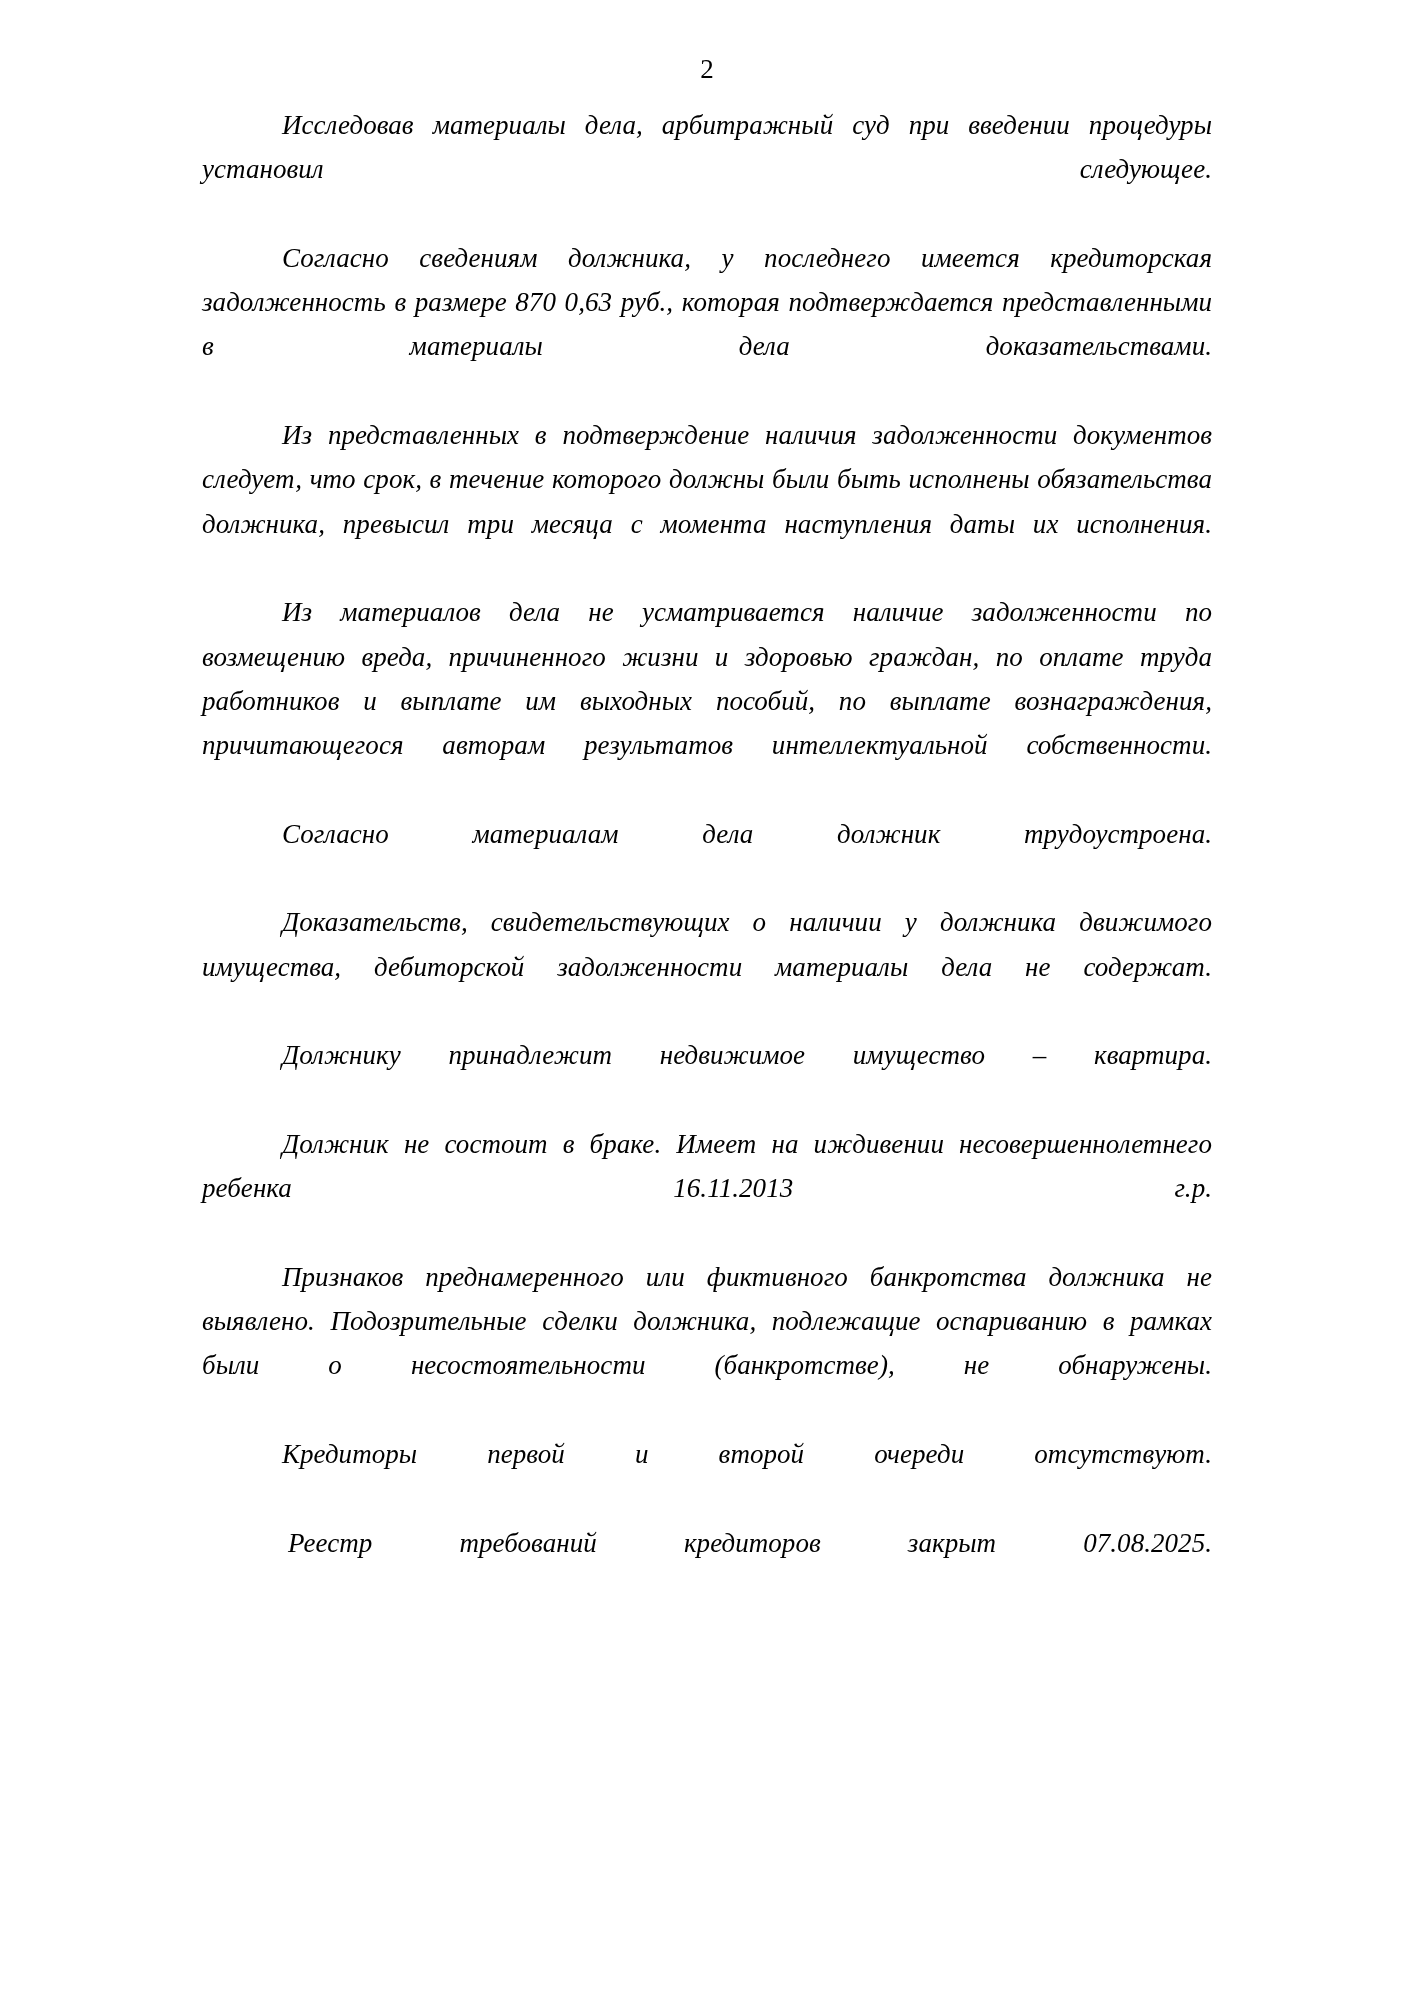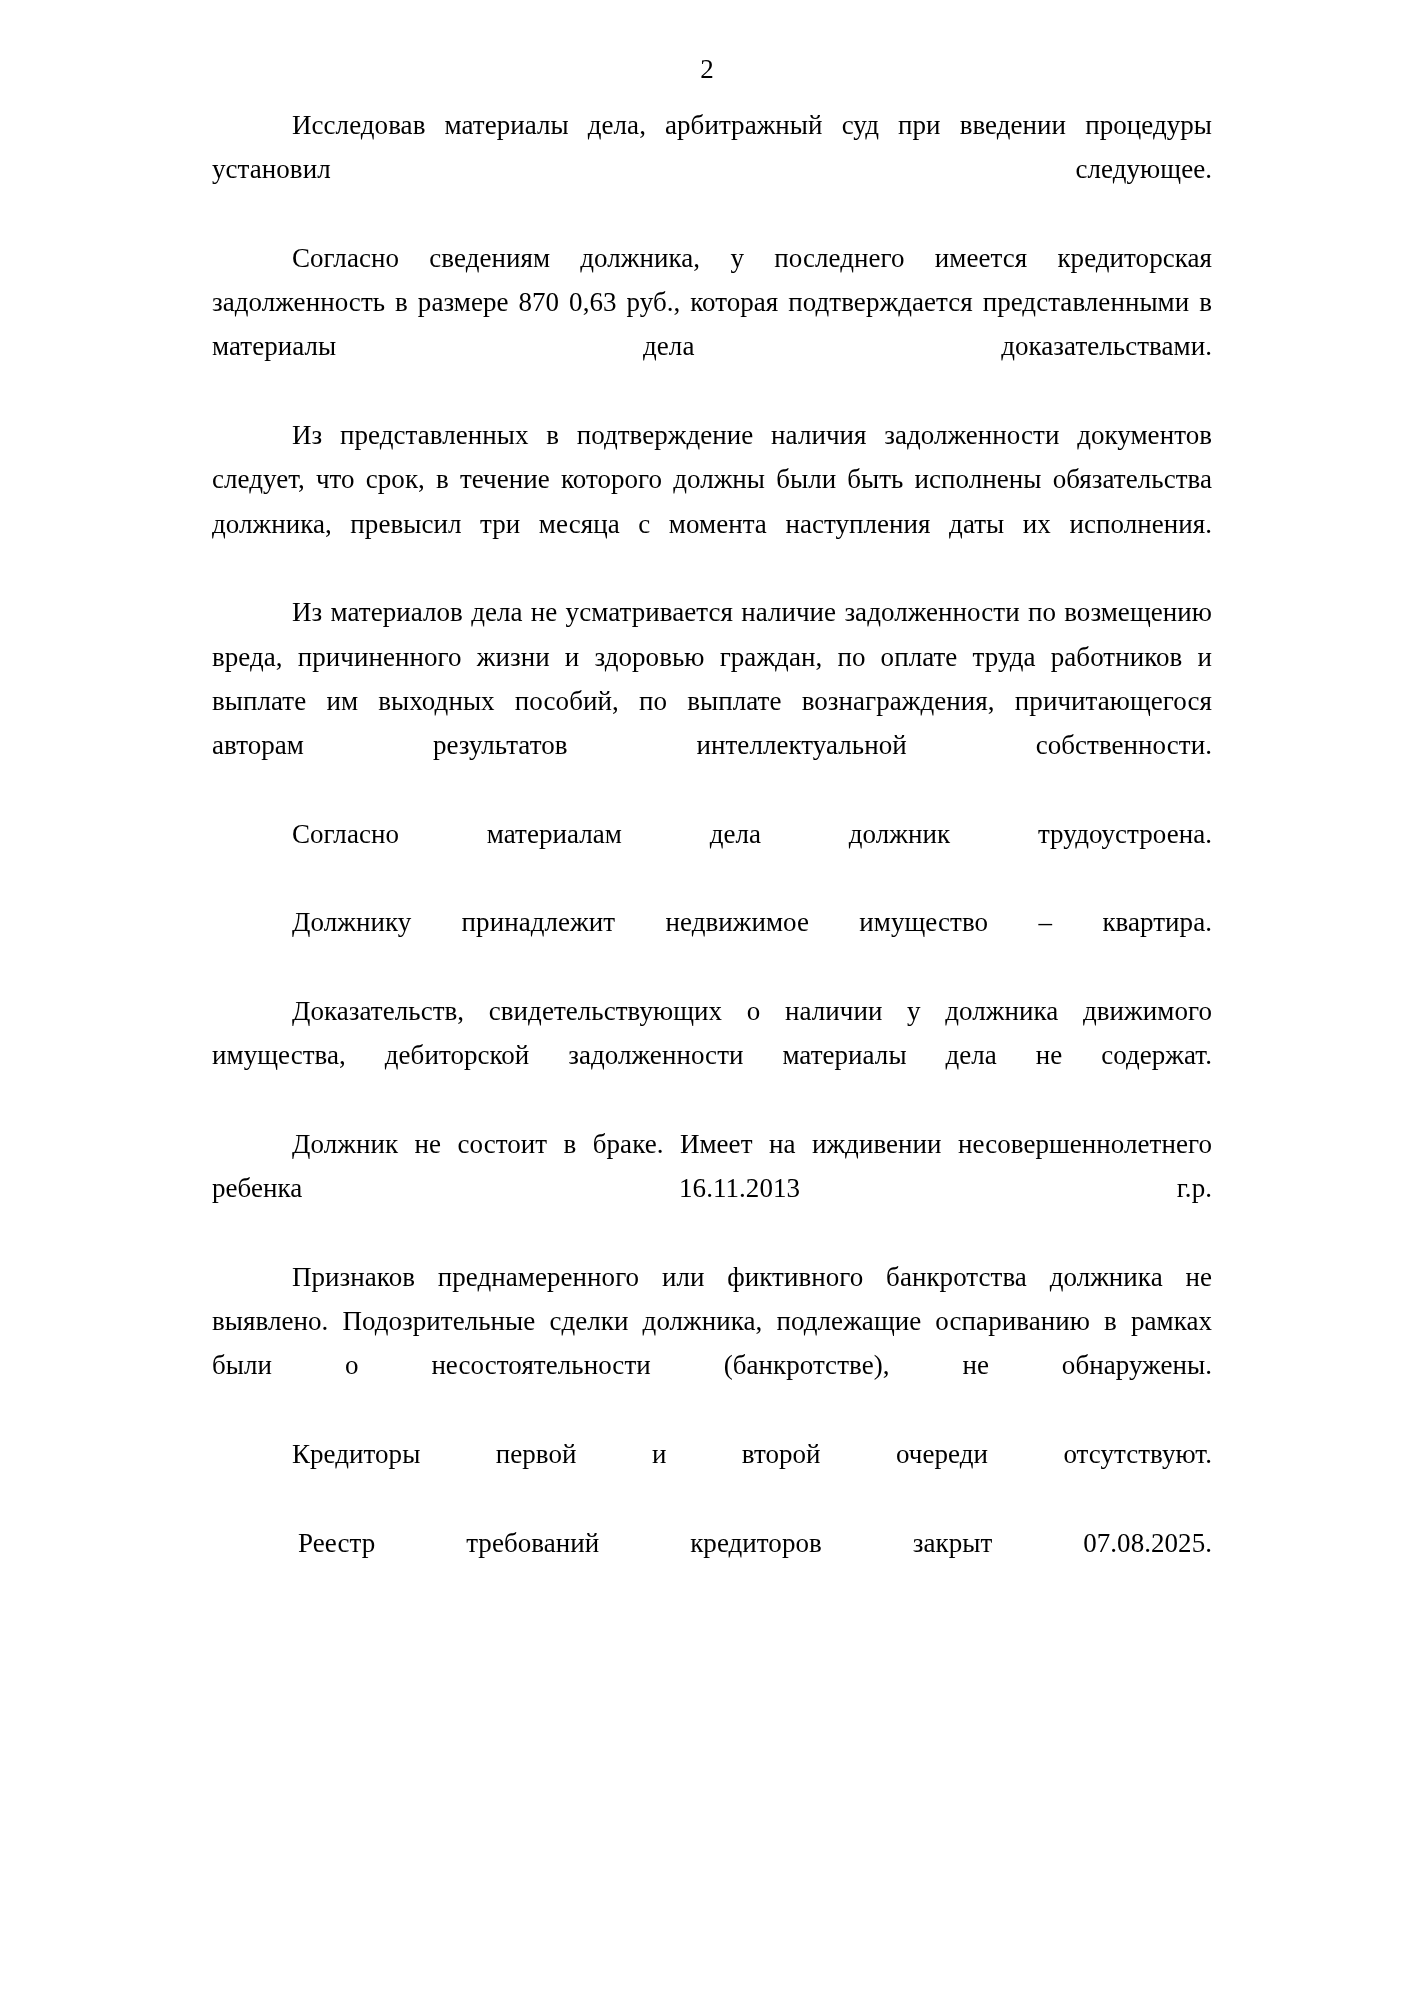--- a/index.html
+++ b/index.html
@@ -29,30 +29,31 @@
     line-height: 1;
     letter-spacing: 0.2px;
   }
   .body-block {
     position: absolute;
     left: 202px;
     top: 103px;
     width: 1010px;
   }
   p.para {
-    margin: 0 0 0 10px;
+    margin: 0 0 0 0;
     text-indent: 80px;
     text-align: justify;
     text-justify: inter-word;
     font-size: 27px;
     line-height: 44.3px;
     letter-spacing: 0.05px;
     word-spacing: 0.2px;
     -webkit-hyphens: none;
     hyphens: none;
+    font-style: italic;
   }
   
   p.para::after {
     content: "";
     display: inline-block;
     width: 100%;
   }
   p.no-indent-space {
     text-indent: 86px;
   }
@@ -64,22 +65,22 @@
 
   <div class="page-number">2</div>
 
   <div class="body-block">
 
     <p class="para">Исследовав материалы дела, арбитражный суд при введении процедуры установил следующее.</p>
     <p class="para">Согласно сведениям должника, у последнего имеется кредиторская задолженность в размере 870 0,63 руб., которая подтверждается представленными в материалы дела доказательствами.</p>
     <p class="para">Из представленных в подтверждение наличия задолженности документов следует, что срок, в течение которого должны были быть исполнены обязательства должника, превысил три месяца с момента наступления даты их исполнения.</p>
     <p class="para">Из материалов дела не усматривается наличие задолженности по возмещению вреда, причиненного жизни и здоровью граждан, по оплате труда работников и выплате им выходных пособий, по выплате вознаграждения, причитающегося авторам результатов интеллектуальной собственности.</p>
     <p class="para">Согласно материалам дела должник трудоустроена.</p>
+    <p class="para">Доказательств, свидетельствующих о наличии у должника движимого имущества, дебиторской задолженности материалы дела не содержат.</p>
     <p class="para">Должнику принадлежит недвижимое имущество – квартира.</p>
-    <p class="para">Доказательств, свидетельствующих о наличии у должника движимого имущества, дебиторской задолженности материалы дела не содержат.</p>
     <p class="para">Должник не состоит в браке. Имеет на иждивении несовершеннолетнего ребенка 16.11.2013 г.р.</p>
     <p class="para">Признаков преднамеренного или фиктивного банкротства должника не выявлено. Подозрительные сделки должника, подлежащие оспариванию в рамках были о несостоятельности (банкротстве), не обнаружены.</p>
     <p class="para">Кредиторы первой и второй очереди отсутствуют.</p>
     <p class="para no-indent-space"> Реестр требований кредиторов закрыт 07.08.2025.</p>
 
   </div>
 
 </div>
 
 </body></html>

